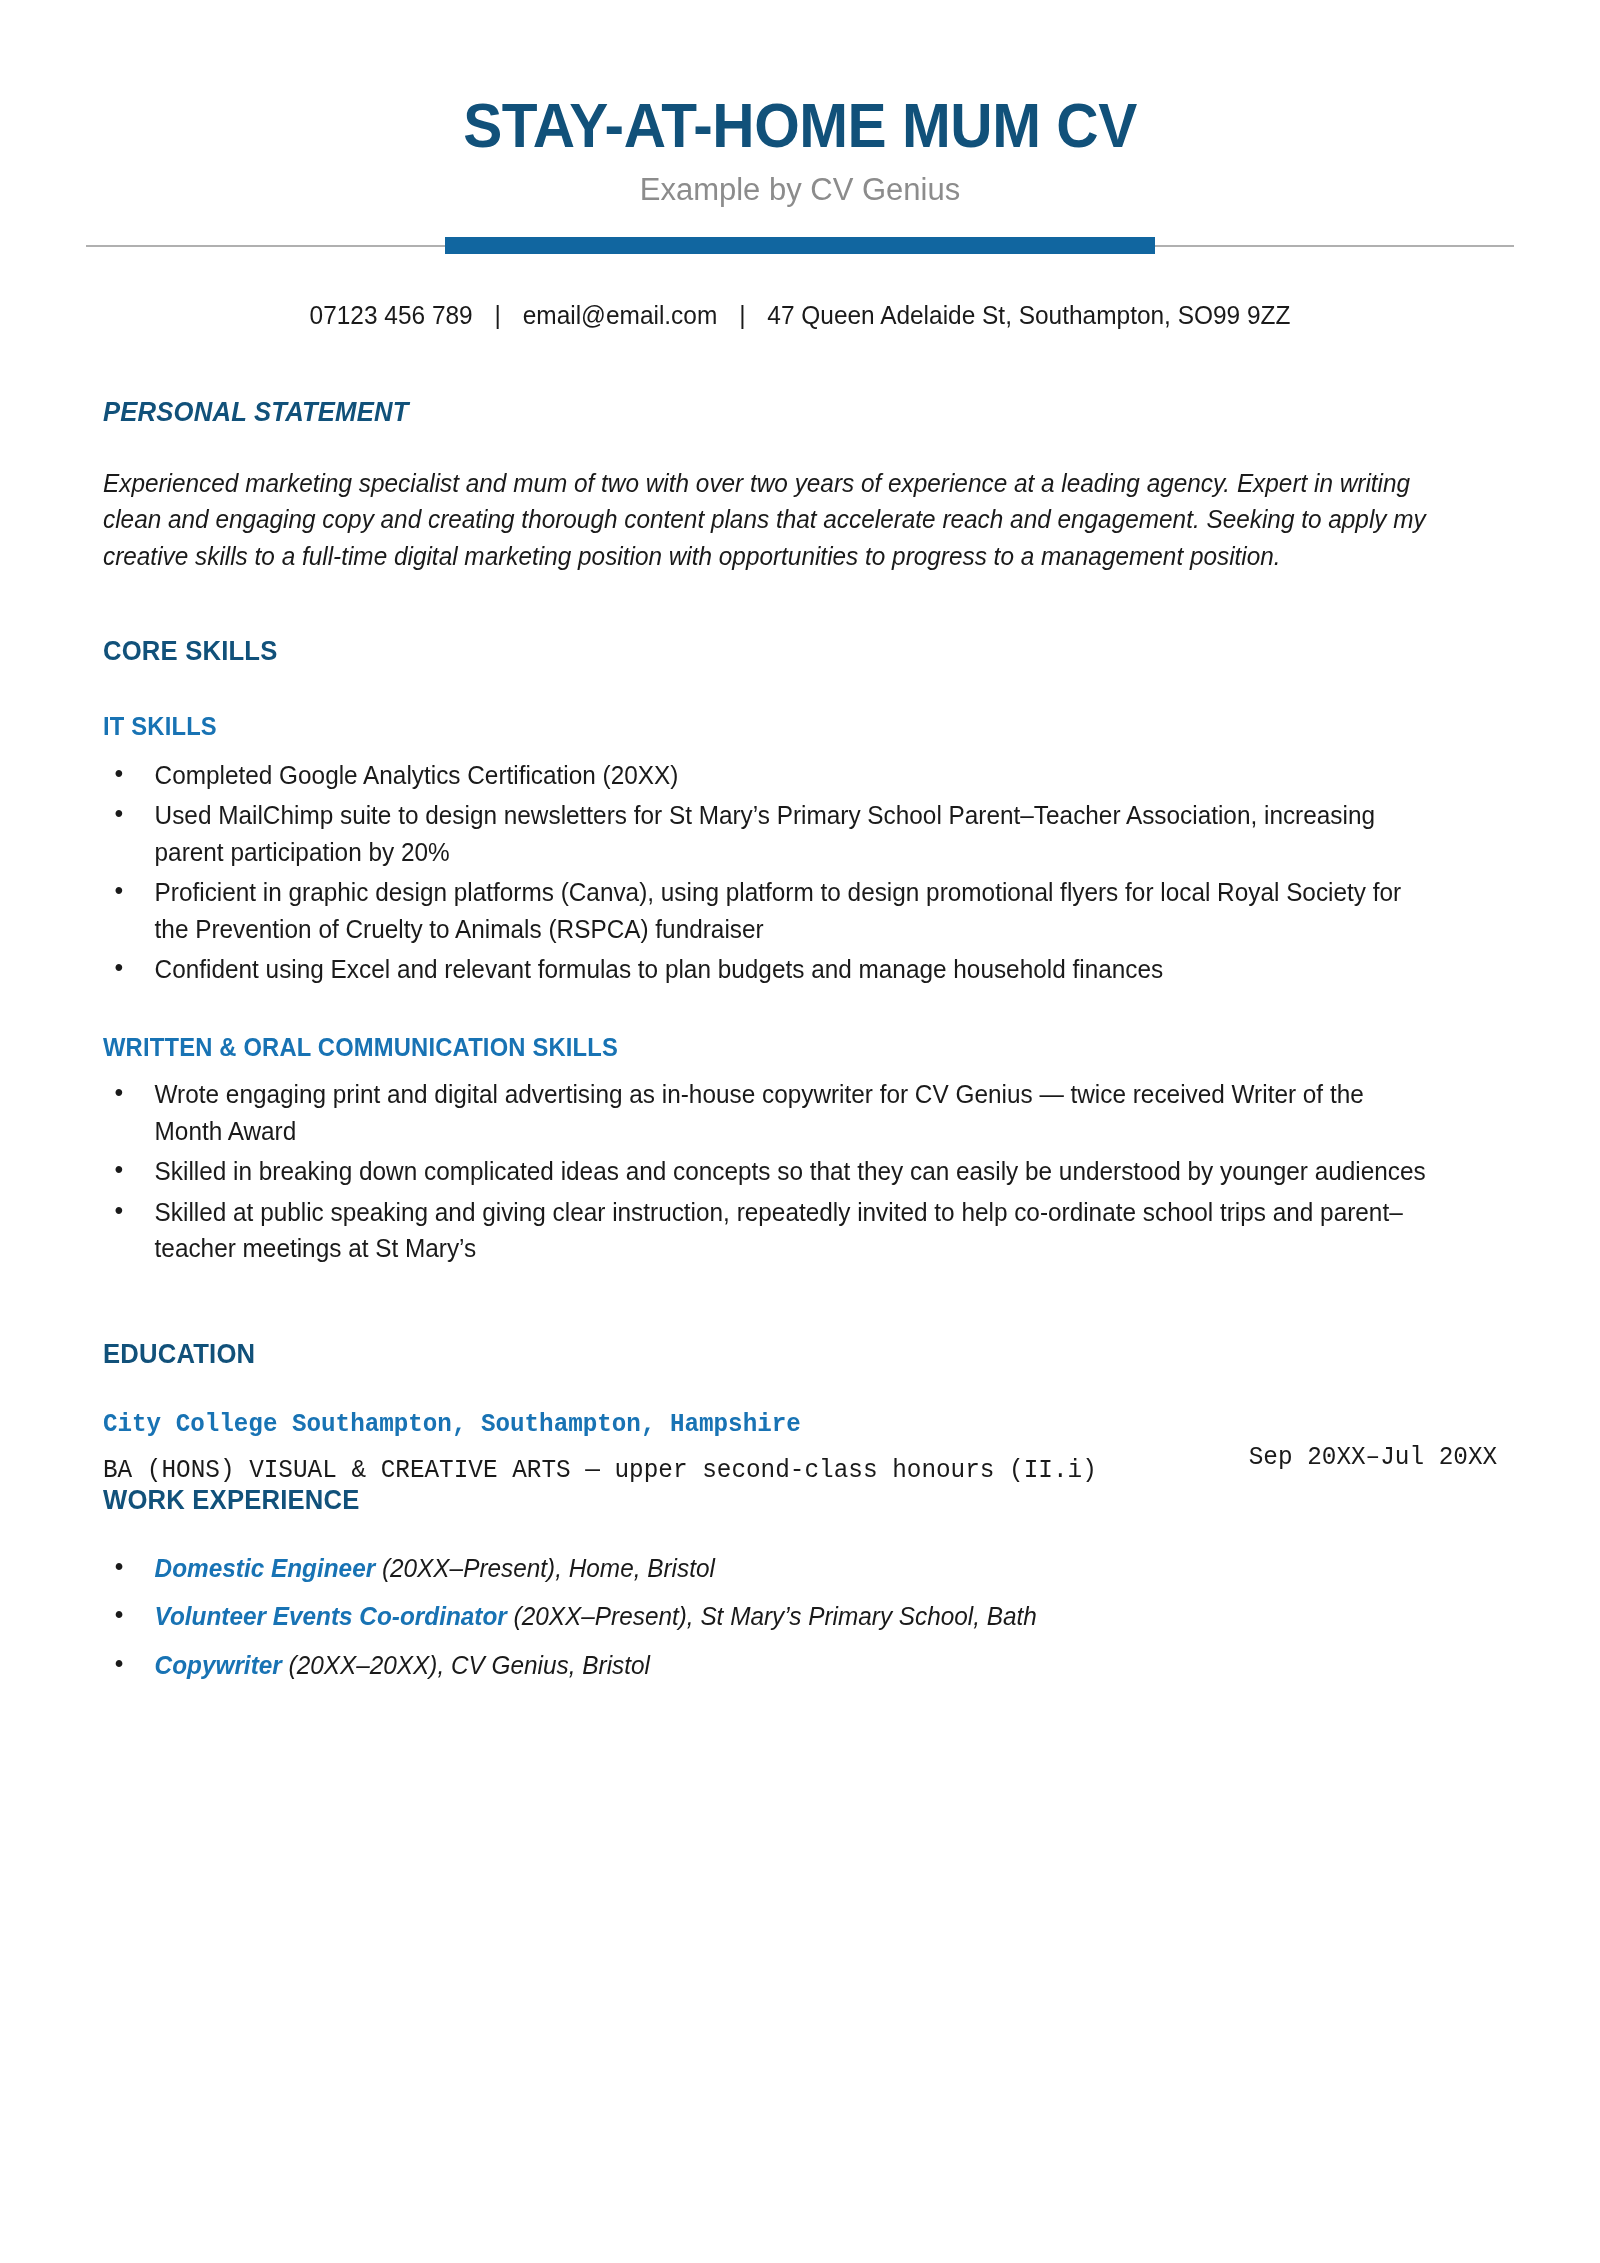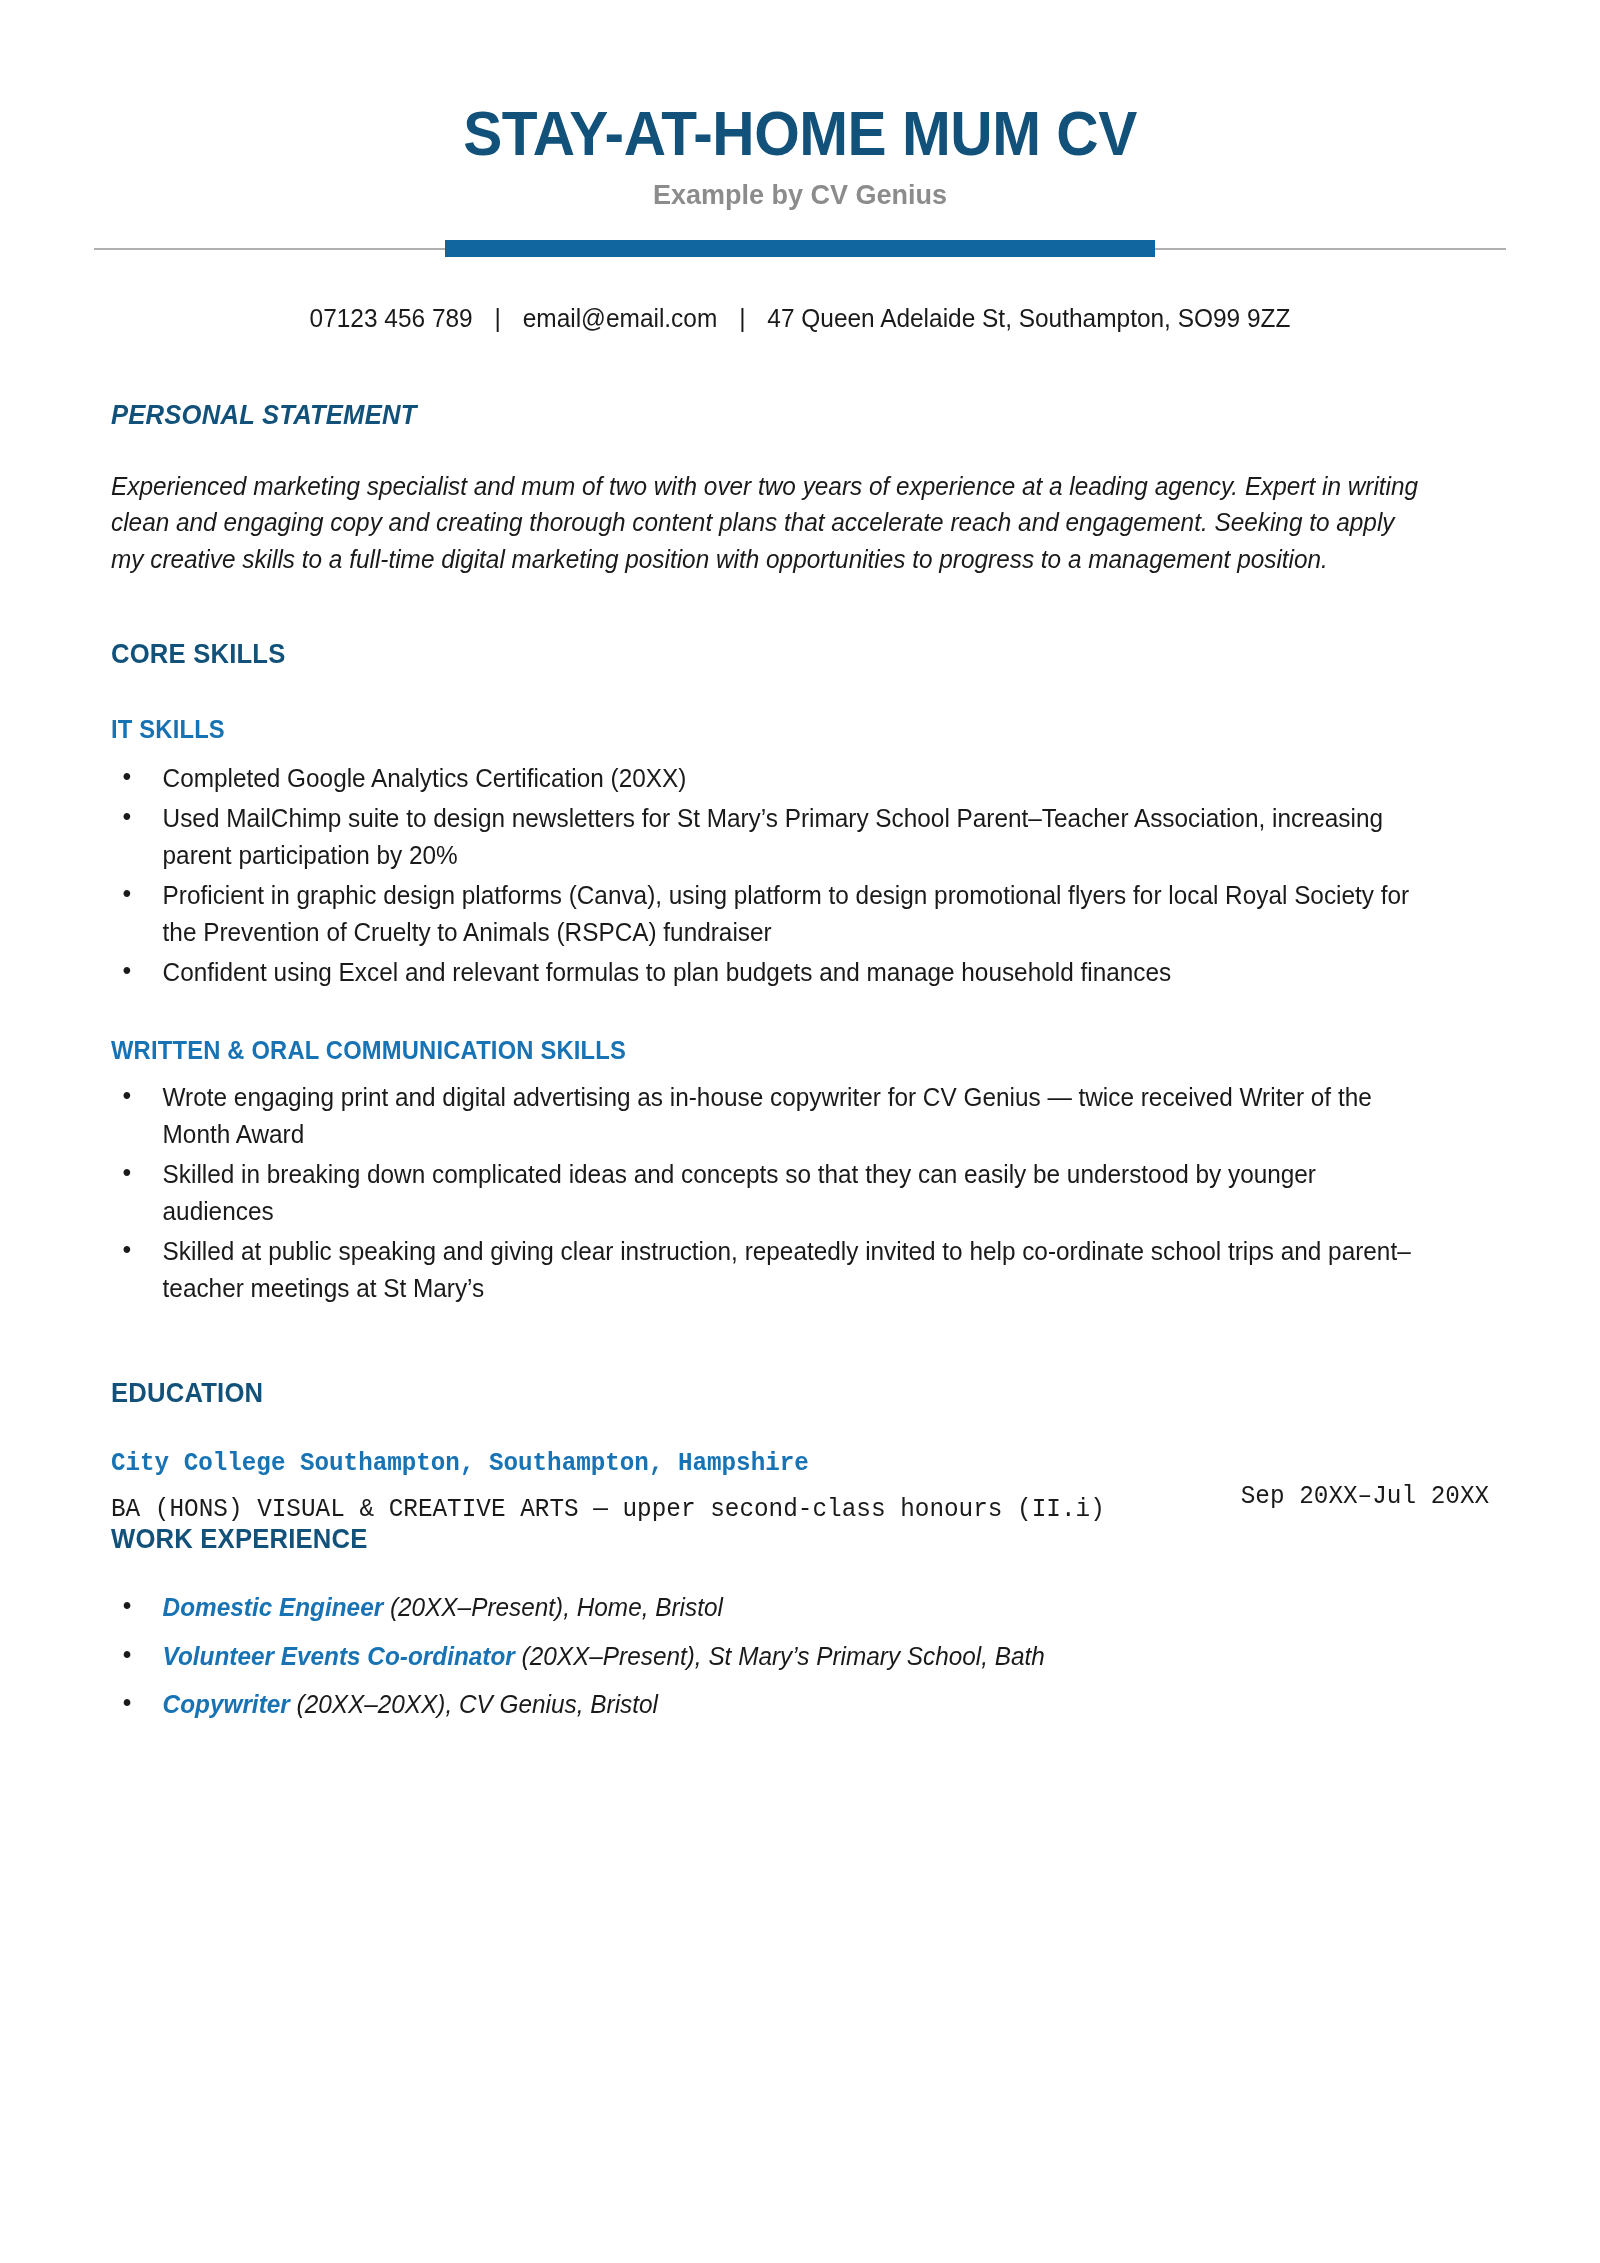--- a/index.html
+++ b/index.html
@@ -13,45 +13,45 @@
     font-family: "Liberation Sans", sans-serif;
     color: #1a1a1a;
     position: relative;
     overflow: hidden;
   }
 
   .page {
     width: 1600px;
     height: 2155px;
     box-sizing: border-box;
-    padding: 16px;
+    padding: 8px;
     position: relative;
   }
 
   
   .header {
     text-align: center;
     padding-top: 84px;
   }
   .cv-title {
     font-family: "Liberation Sans", sans-serif;
     font-size: 63px;
     font-weight: bold;
     color: #11517a;
     letter-spacing: -0.5px;
     line-height: 1.05;
     margin: 0;
     transform: scaleX(0.93);
     transform-origin: center;
   }
   .cv-subtitle {
-    font-size: 27px;
+    font-size: 31px;
     color: #8c8c8c;
     margin-top: 14px;
-    font-weight: bold;
+    font-weight: normal;
   }
 
   
   .divider-wrap {
     position: relative;
     margin-top: 29px;
     height: 14px;
     padding: 0 78px;
     box-sizing: border-box;
   }

